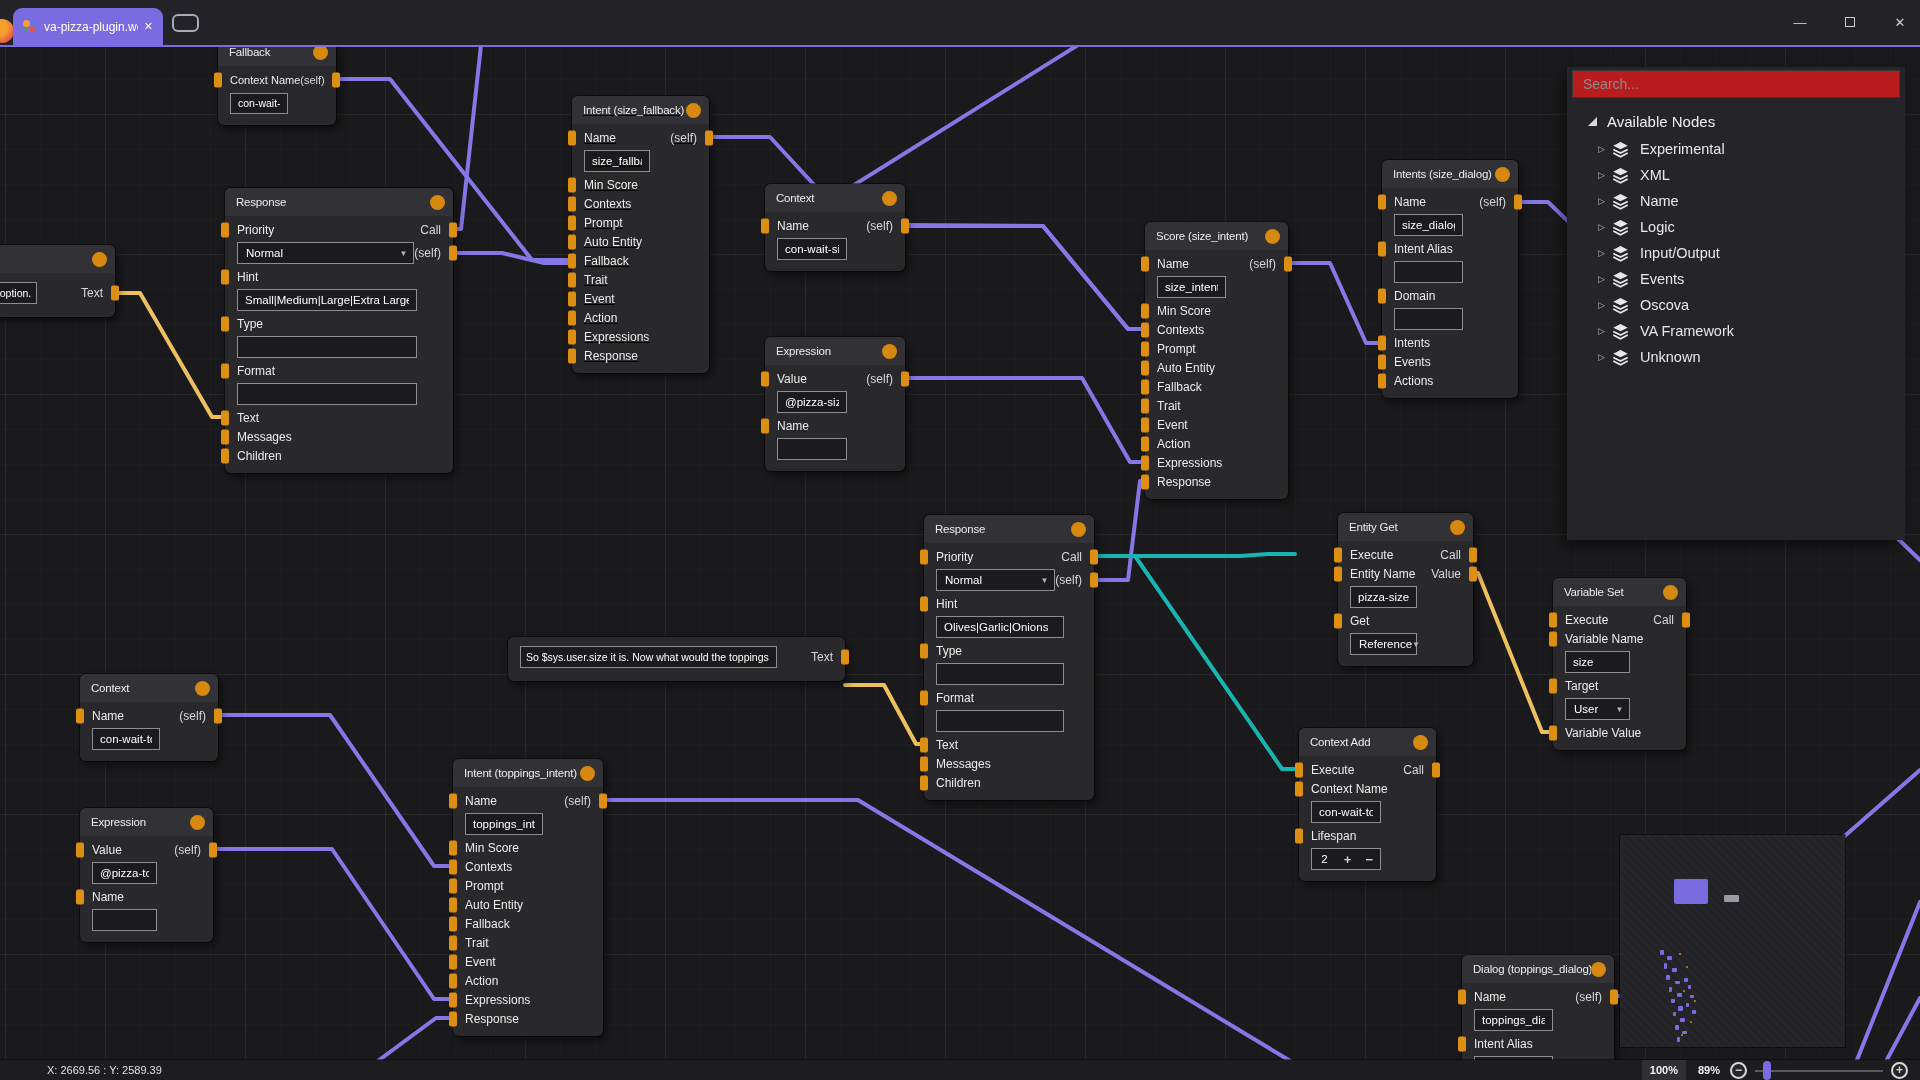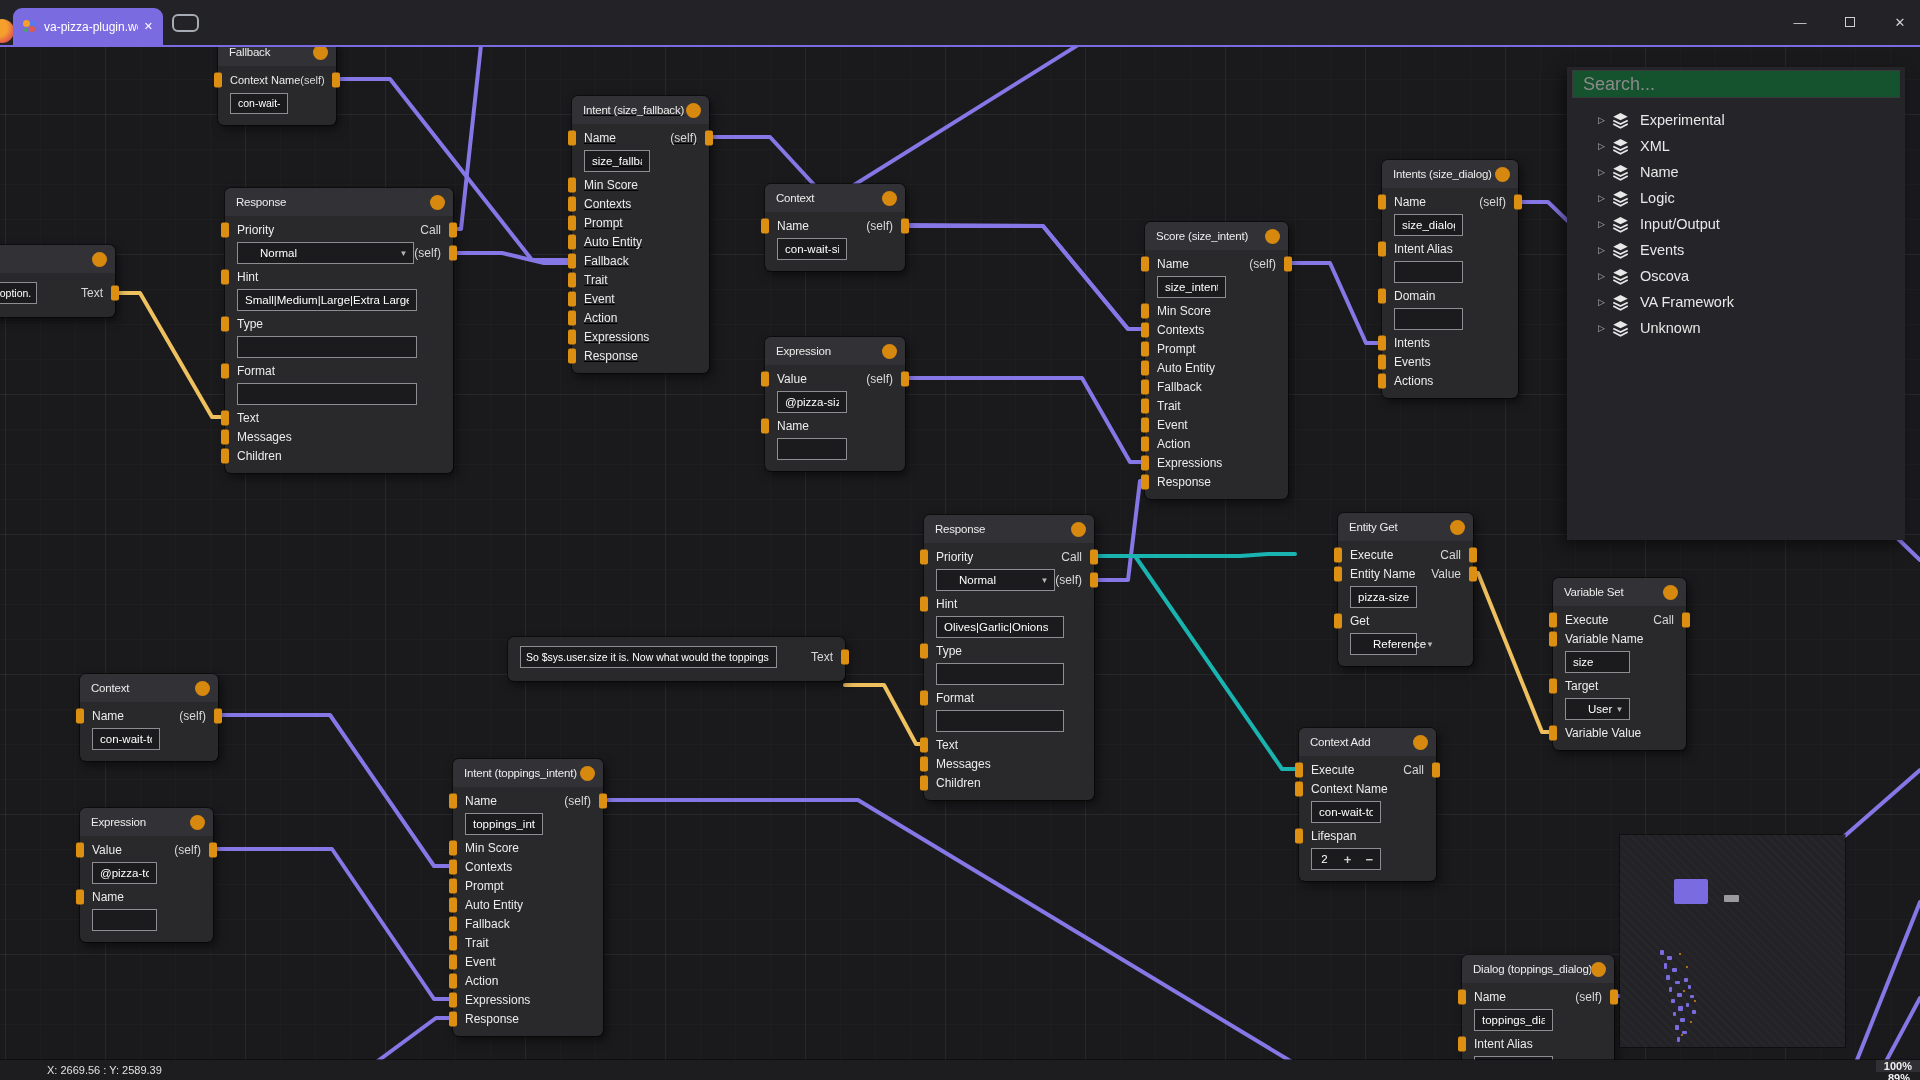--- a/index.html
+++ b/index.html
@@ -31,21 +31,21 @@
   .lbl { color:#ececec; font-size:12px; white-space:nowrap; }
   .rlbl { color:#d8d8d8; font-size:12px; white-space:nowrap; }
   .port { position:absolute; width:8px; height:15px; background:#dd8f12; border-radius:2px; top:50%;
           transform:translateY(-50%); z-index:4; }
   .port.pl { left:-4px; } .port.pr { right:-4px; }
   .row.inp, .row.sel, .row.step { height:28px; display:flex; align-items:center; }
   .row.iop { height:32px; display:flex; align-items:center; justify-content:space-between; }
   .tbox { background:#1b1b1e; border:1px solid #8d8d92; color:#fff; font-size:11.5px;
           font-family:"Liberation Sans", sans-serif; height:22px; padding:0 7px; outline:none; }
   .selbox { background:#1b1b1e; border:1px solid #8d8d92; height:22px; display:flex;
-            align-items:center; padding:0 6px 0 22px; color:#fff; font-size:11.5px; }
+            align-items:center; padding:0 6px 0 8px; color:#fff; font-size:11.5px; }
   .selbox .caret { margin-left:auto; color:#b5b5b5; font-size:8px; }
   .stepbox { background:#1b1b1e; border:1px solid #8d8d92; height:22px; display:flex;
              align-items:center; color:#fff; font-size:11.5px; }
   .stepbox .v { flex:1; text-align:center; }
   .stepbox .pm { color:#cfcfcf; font-size:13px; font-weight:bold; padding:0 7px; cursor:default; }
   .node.small .lbl, .node.small .rlbl { font-size:11px; }
   .node.small .tbox { font-size:10.5px; height:21px; }
   .tbox.tiny { font-size:10.5px; padding:0 5px; }
   .tbox.alignr { text-align:right; }
 
@@ -63,22 +63,22 @@
   #ghost-tab { position:absolute; left:172px; top:14px; width:27px; height:18px;
                border:2px solid #a7abb3; border-radius:6px; z-index:2; }
   #winbtns { position:absolute; right:10px; top:0; height:45px; display:flex; align-items:center;
              gap:30px; z-index:3; }
   .winbtn { color:#cfcfcf; font-size:13px; width:20px; text-align:center; cursor:default; }
   .winbtn .sq { display:inline-block; width:10px; height:10px; border:1px solid #cfcfcf; }
 
   
   #panel { position:absolute; left:1567px; top:67px; width:338px; height:473px; z-index:10;
            background:#252529; box-shadow:-5px 6px 14px rgba(0,0,0,.5); }
-  #panel-search { position:absolute; left:5px; top:3px; width:328px; height:28px; background:#14532d;
-                  border:1px solid #39393d; color:#e8e8e8; font-size:18px; padding:0 10px;
+  #panel-search { position:absolute; left:5px; top:3px; width:328px; height:28px; background:#b91c1c;
+                  border:1px solid #39393d; color:#e8e8e8; font-size:14px; padding:0 10px;
                   font-family:"Liberation Sans", sans-serif; outline:none; }
   #panel-search::placeholder { color:#8a8a8a; }
   #tree { position:absolute; left:0; top:40px; right:0; bottom:0; overflow:hidden; }
   #tree-root { display:flex; align-items:center; gap:9px; padding:6px 0 6px 21px; }
   #tree-root svg { flex:0 0 auto; }
   #tree-root span { color:#efefef; font-size:15px; }
   .tree-item { display:flex; align-items:center; height:26px; padding-left:31px; cursor:default; }
   .tree-item .chev { color:#b8b8b8; font-size:9px; width:14px; }
   .tree-item .licon { width:17px; height:17px; margin-right:11px; }
   .tree-item .tlabel { color:#e8e8e8; font-size:14.5px; }
@@ -89,21 +89,21 @@
              background-image:repeating-linear-gradient(45deg, rgba(255,255,255,.018) 0 2px, transparent 2px 6px);
              box-shadow:0 0 0 1px rgba(0,0,0,.4); }
   #mini-view { position:absolute; background:#7a6ce0; border-radius:2px; }
   #mini-dash { position:absolute; background:#9a9aa0; border-radius:1px; }
   .mini-mark { position:absolute; border-radius:1px; }
 
   
   #statusbar { position:absolute; left:0; top:1060px; width:1920px; height:20px; background:#1d1d20;
                z-index:30; display:flex; align-items:center; box-shadow:0 -1px 0 rgba(0,0,0,.5); }
   #coords { color:#e0e0e0; font-size:11px; padding-left:8px;margin-left:39px; }
-  #zoomctl { margin-left:auto; display:flex; align-items:flex-end; height:20px;flex-direction:column; }
+  #zoomctl { margin-left:auto; display:flex; align-items:center; height:20px; }
   #zoom-reset { background:#303034; color:#f0f0f0; font-size:11px; font-weight:bold;
                 height:20px; display:flex; align-items:center; padding:0 8px; cursor:default; }
   #zoom-level { color:#f0f0f0; font-size:11px; font-weight:bold; margin:0 10px 0 12px; }
   .zoombtn { width:17px; height:17px; border:2px solid #d8d8d8; border-radius:50%; color:#d8d8d8;
              display:flex; align-items:center; justify-content:center; font-size:12px; font-weight:bold;
              line-height:1; cursor:default; background:#26262a; }
   #zoom-slider { position:relative; width:128px; height:17px; margin:0 8px; }
   #zoom-track { position:absolute; left:0; right:0; top:8px; height:2px; background:#5a5a5e; }
   #zoom-handle { position:absolute; left:8px; top:-1px; width:8px; height:19px; background:#7a6ce0;
                  border-radius:4px; cursor:default; }
@@ -707,20 +707,26 @@
           <div class="row inp">
             <input class="tbox" readonly="" style="width: 62%;">
           </div>
         </div>
       </div>
     </div>
 
   <div id="panel">
     <input id="panel-search" type="text" placeholder="Search..." style="">
     <div id="tree">
+      <div id="tree-root">
+        <svg width="10" height="10" viewBox="0 0 10 10">
+          <polygon points="0,9 9,9 9,0" fill="#d8d8d8"></polygon>
+          </svg>
+        <span>Available Nodes</span>
+      </div>
       <div id="tree-items">
           <div class="tree-item">
             <span class="chev">▷</span>
             <span class="licon"><svg width="17" height="17" viewBox="0 0 16 16">
                 <path d="M8 1 1.2 4.4 8 7.8l6.8-3.4z" fill="#e8e8e8"></path>
                 <path d="M1.2 8 8 11.4 14.8 8" fill="none" stroke="#e8e8e8" stroke-width="1.6"></path>
                 <path d="M1.2 11.4 8 14.8l6.8-3.4" fill="none" stroke="#e8e8e8" stroke-width="1.6"></path>
               </svg></span>
             <span class="tlabel">Experimental</span>
           </div>

